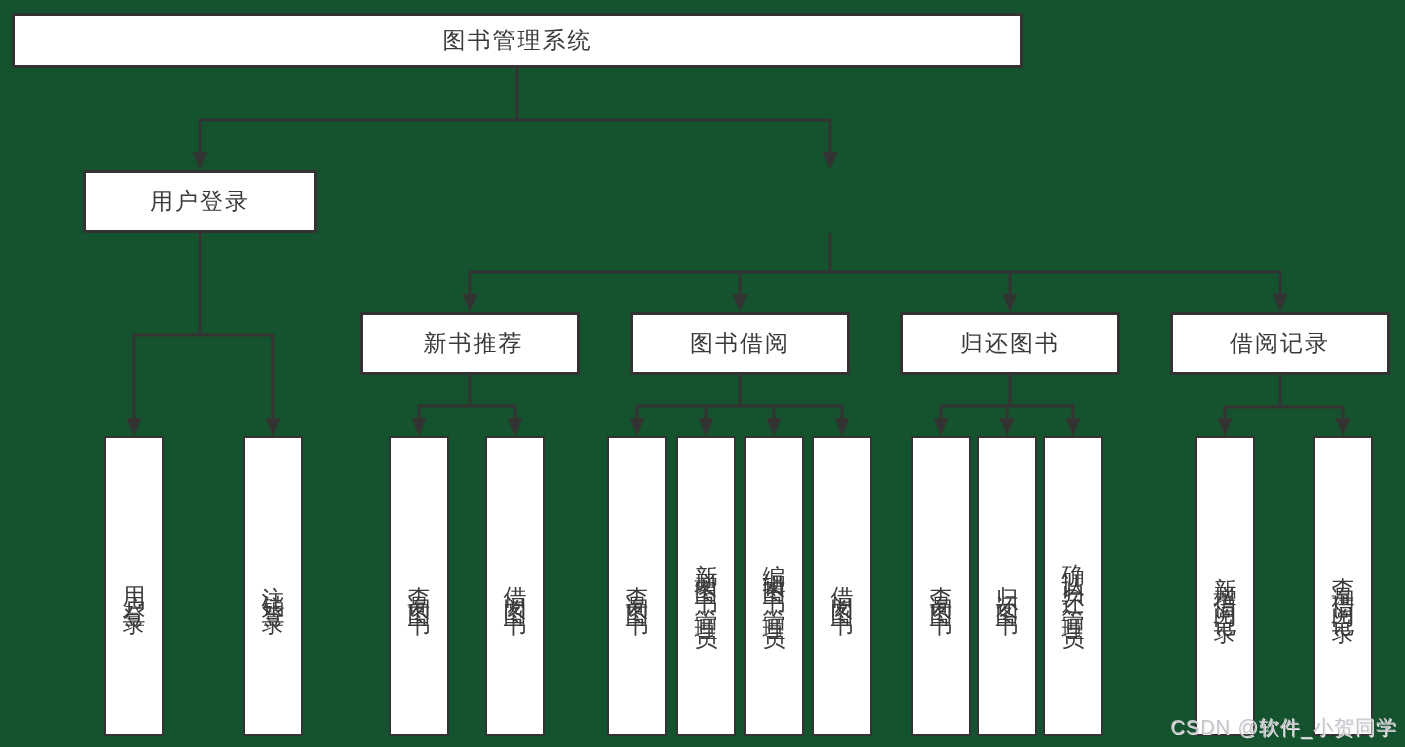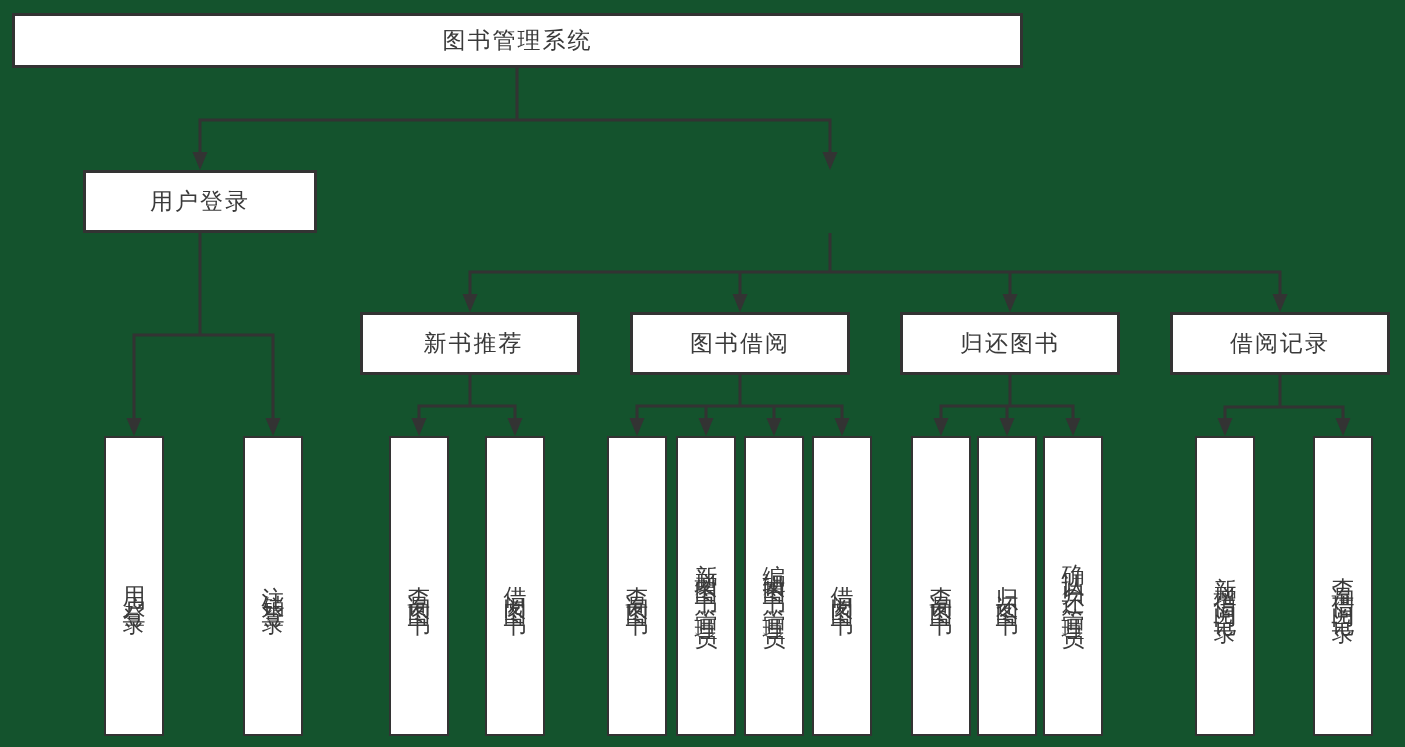--- a/index.html
+++ b/index.html
@@ -167,14 +167,15 @@
     <span class="vtext">确认归还（管理员）</span>
   </div>
 
   <div class="node vbox" style="left:1195px;">
     <span class="vtext">新增借阅记录</span>
   </div>
   <div class="node vbox" style="left:1313px;">
     <span class="vtext">查询借阅记录</span>
   </div>
 
+  <div class="watermark">CSDN @软件_小贺同学</div>
 
 </div>
 
 </body></html>

